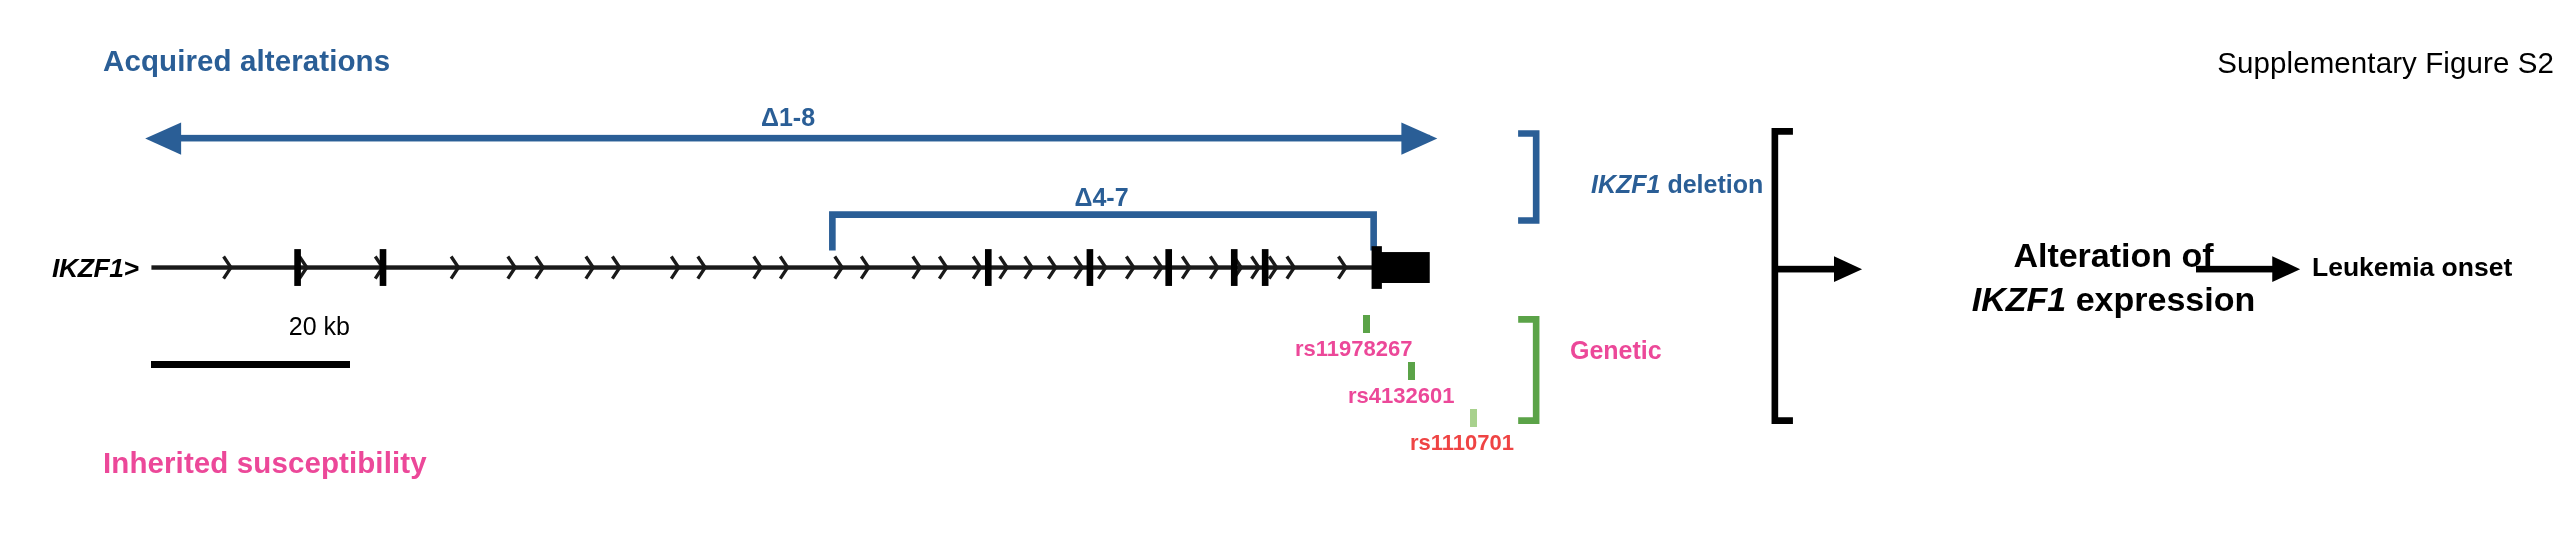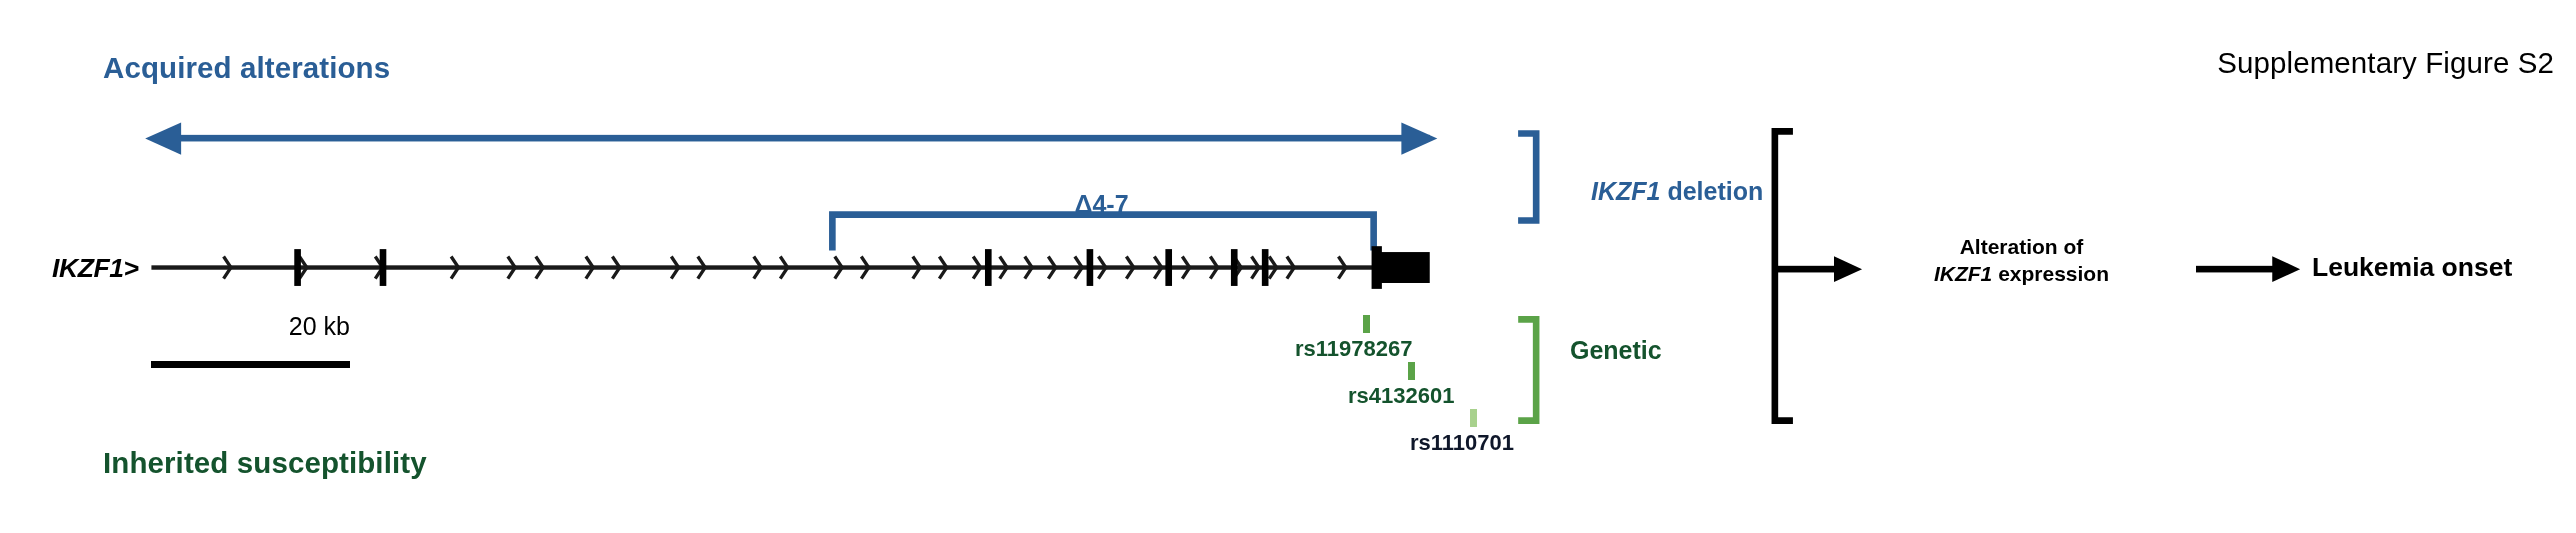--- a/index.html
+++ b/index.html
@@ -7,58 +7,59 @@
   body{
     width:2576px;height:534px;position:relative;overflow:hidden;
     font-family:"Liberation Sans",sans-serif;
     -webkit-font-smoothing:antialiased;
   }
   .fig{position:absolute;left:0;top:0;width:2576px;height:534px;}
   .abs{position:absolute;}
 
   
   .t{position:absolute;white-space:nowrap;line-height:1.12;}
-  .blue{color:#2a5e96;margin-top:7px;}
-  .green{color:#14532d;}
-  .green-light{color:#0f172a;}
+  .blue{color:#2a5e96;}
+  .green{color:#ec4899;}
+  .green-light{color:#ef4444;}
   .black{color:#000000;}
   .i{font-style:italic;}
 
   #acquired-alterations{left:103px;top:44px;font-size:29.5px;font-weight:bold;letter-spacing:0.1px;}
   #inherited-susceptibility{left:103px;top:446px;font-size:29.5px;font-weight:bold;letter-spacing:0.1px;}
   #supp-title{right:22px;top:46px;font-size:29.5px;font-weight:normal;letter-spacing:0.1px;}
 
   #label-d18{left:0;top:103px;width:1576px;text-align:center;font-size:25px;font-weight:bold;}
   #label-d47{left:830px;top:183px;width:543px;text-align:center;font-size:25px;font-weight:bold;}
 
   #gene-name{left:52px;top:254px;font-size:26.5px;font-weight:bold;font-style:italic;letter-spacing:-0.4px;}
   #scale-label{left:151px;top:312px;width:199px;text-align:right;font-size:25px;font-weight:normal;}
 
   #ikzf1-deletion{left:1591px;top:170px;font-size:25px;font-weight:bold;}
   #genetic-polymorphisms{left:1570px;top:335px;font-size:25px;font-weight:bold;line-height:1.25;}
-  #alteration-label{left:1863px;top:234px;width:317px;text-align:center;font-size:21px;font-weight:bold;line-height:1.28;}
+  #alteration-label{left:1955px;top:234px;width:317px;text-align:center;font-size:34px;font-weight:bold;line-height:1.28;}
   #leukemia-onset{left:2312px;top:253px;font-size:26.5px;font-weight:bold;}
 
   .rs-label{position:absolute;font-size:22px;font-weight:bold;white-space:nowrap;}
   .rs-tick{position:absolute;width:6.6px;}
 
   
   .hline{position:absolute;background:#000;}
 </style>
 </head>
 <body>
 
 <div class="fig">
 
   <div class="t blue" id="acquired-alterations">Acquired alterations</div>
 
   <div class="t green" id="inherited-susceptibility">Inherited susceptibility</div>
 
   <div class="t black" id="supp-title">Supplementary Figure S2</div>
 
+  <div class="t blue" id="label-d18">Δ1-8</div>
 
   <svg class="abs" style="left:133px;top:118px;" width="1318" height="44" viewBox="0 0 1790 60">
 
     <rect x="30" y="23" width="1735" height="9" fill="#2a5e96"></rect>
 
     <polygon points="13,28 62,6 62,50" fill="#2a5e96"></polygon>
 
     <polygon points="1775,28 1726,6 1726,50" fill="#2a5e96"></polygon>
   </svg>
 

